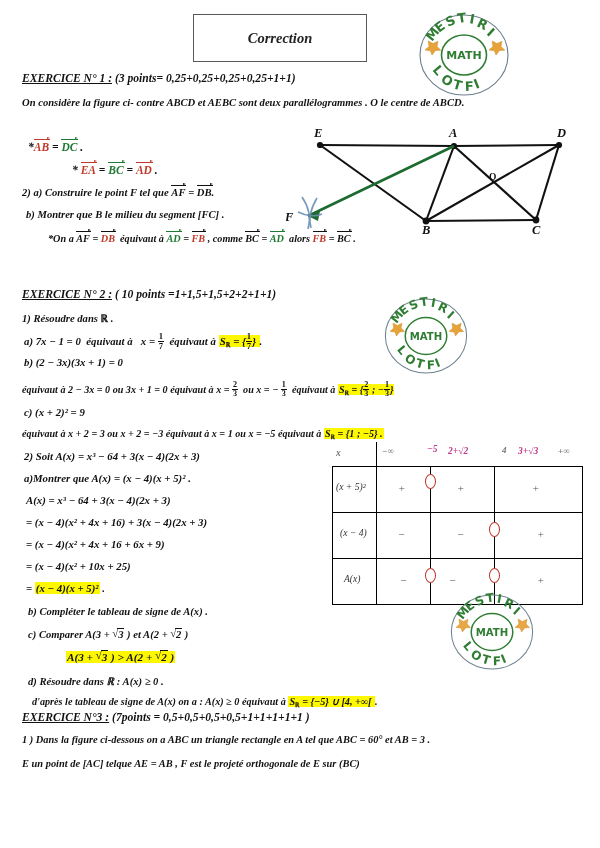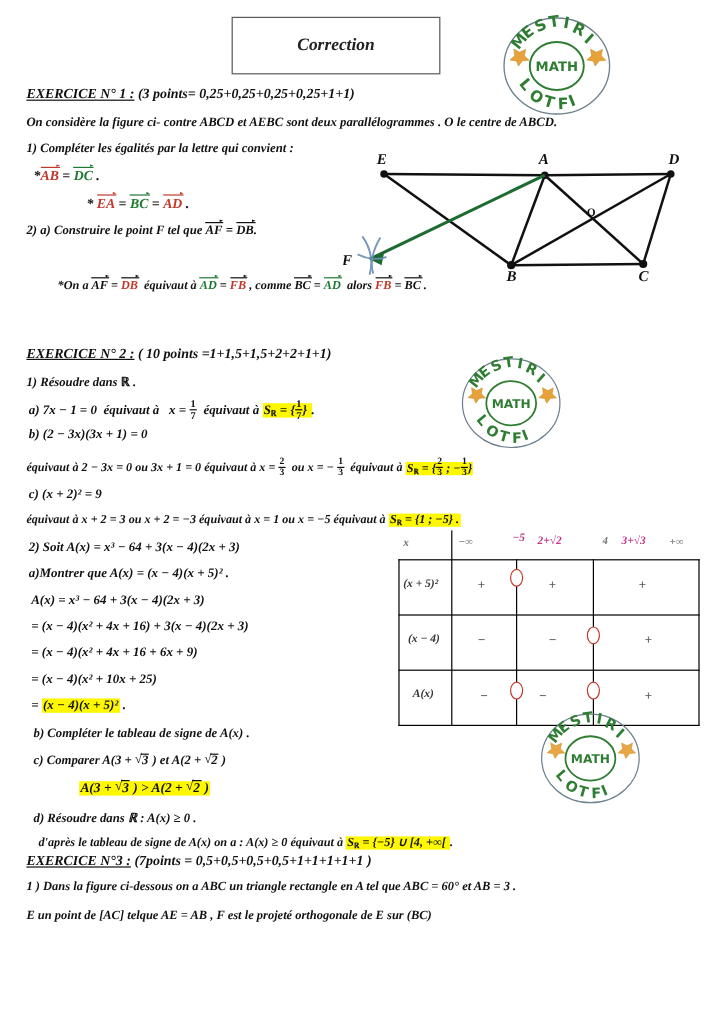--- a/index.html
+++ b/index.html
@@ -61,21 +61,21 @@
   
   #figure-ex1{position:absolute;left:286px;top:124px;width:296px;height:112px;}
 
   
   #sign-table{
     position:absolute;left:332px;top:466px;width:251px;height:139px;
   }
   #sign-table .grid{position:absolute;inset:0;}
   #sign-table .hline{position:absolute;left:0;height:0;border-top:1.7px solid #000;}
   #sign-table .vline{position:absolute;top:0;width:0;border-left:1.7px solid #000;}
-  #sign-table .cell{position:absolute;font-style:italic;font-weight:bold;color:#333;}
+  #sign-table .cell{position:absolute;font-style:italic;font-weight:normal;color:#333;}
   .zero{
     position:absolute;width:9px;height:13px;
     border:1.7px solid #c0392b;border-radius:50%;
     background:#fff;
   }
 
   .tbl-head{position:absolute;white-space:nowrap;}
   .tbl-head .hx{position:absolute;font-style:italic;font-weight:bold;}
 
   
@@ -119,39 +119,39 @@
     </svg>
   </div>
 
   <div class="ln" style="left:22px;top:72px;font-size:11.6px;">
     <span style="text-decoration:underline;">EXERCICE N° 1 :</span>
     <span style="font-weight:bold;">(3 points= 0,25+0,25+0,25+0,25+1+1)</span>
   </div>
 
   <div class="ln" style="left:22px;top:97px;font-size:10.6px;">On considère la figure ci- contre ABCD  et  AEBC sont deux parallélogrammes . O le centre de ABCD.</div>
 
-  <div class="ln" style="left:22px;top:119px;font-size:10.6px;">1) Compléter les égalités  par la lettre qui convient :</div>
 
   <div class="ln" style="left:28px;top:140px;font-size:11.5px;">
     <span>*</span><span class="vec red">AB</span>
     <span> = </span><span class="vec grn">DC</span><span> .</span>
   </div>
 
   <div class="ln" style="left:28px;top:163px;font-size:11.5px;margin-left:44px;">
     <span>* </span><span class="vec red">EA</span>
     <span> = </span><span class="vec grn">BC</span>
     <span> = </span><span class="vec red">AD</span><span> .</span>
   </div>
 
   <div class="ln" style="left:22px;top:186px;font-size:10.6px;">
     <span>2) a) Construire le point F tel que</span>
     <span class="vec">AF</span>
     <span> = </span><span class="vec">DB</span><span>.</span>
   </div>
 
+  <div class="ln" style="left:26px;top:209px;font-size:10.6px;">b) Montrer que B le milieu du segment [FC] .</div>
 
   <div class="ln" style="left:48px;top:232px;font-size:10.2px;">
     <span>*On a</span>
     <span class="vec">AF</span>
     <span> = </span><span class="vec"><span class="red">DB</span></span>
     <span>&nbsp;</span><span>équivaut à</span>
     <span class="vec grn">AD</span>
     <span> = </span><span class="vec"><span class="red">FB</span></span>
     <span>, comme</span>
     <span class="vec">BC</span>

